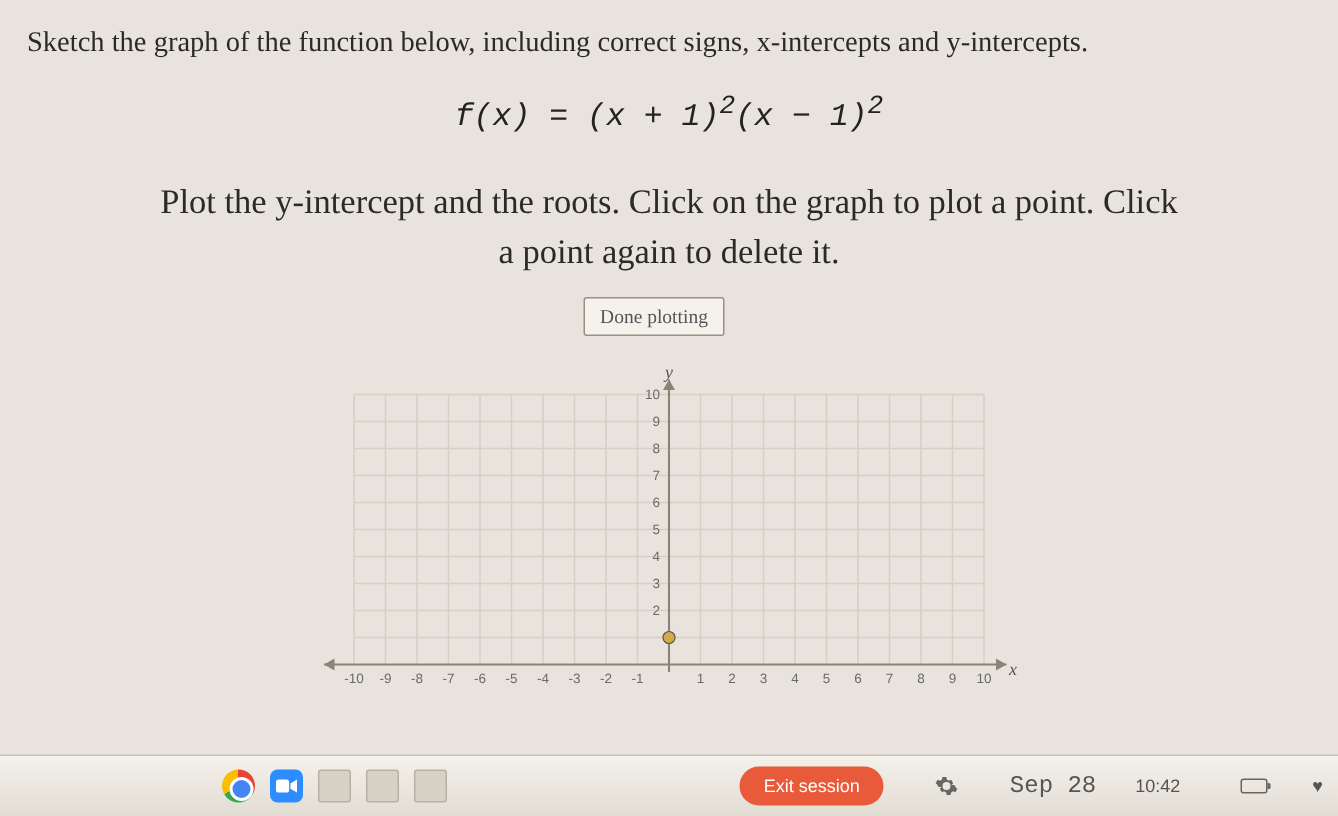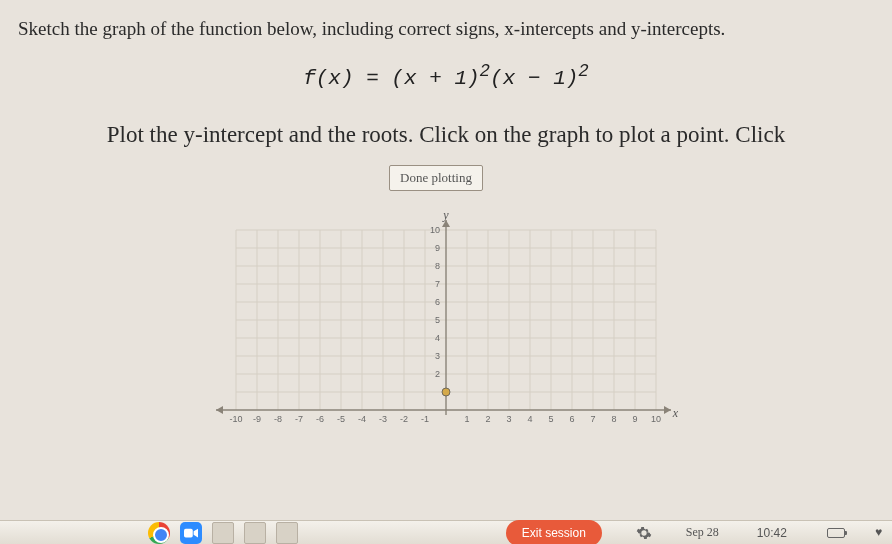--- a/index.html
+++ b/index.html
@@ -73,21 +73,21 @@
       top: 196px;
       font-size: 12px;
       font-style: italic;
       color: #555;
     }
     .taskbar {
       position: absolute;
       bottom: 0;
       left: 0;
       right: 0;
-      height: 24px;
+      height: 41px;
       background: linear-gradient(#f4f1eb, #e2ddd3);
       border-top: 1px solid #c9c2b5;
       display: flex;
       align-items: center;
       padding: 0 8px;
       gap: 24px;
     }
     .tb-left { display: flex; align-items: center; gap: 10px; margin-left: 140px;}
     .chrome-icon {
       width: 22px; height: 22px; border-radius: 50%;
@@ -110,21 +110,21 @@
     .exit-btn {
       background: #e85a3a;
       color: #fff;
       border: none;
       padding: 6px 16px;
       border-radius: 14px;
       font-size: 12px;
       font-family: Arial, sans-serif;
     }
     .gear-icon { width:16px; height:16px; color:#666; margin: 0 10px; }
-    .date-txt { font-size: 12px; color: #555; font-family: Liberation Serif, serif; margin-right: 14px;}
+    .date-txt { font-size: 16px; color: #555; font-family: Liberation Mono, monospace; margin-right: 2px;}
     .time-txt { font-size: 12px; color: #555; font-family: Arial, sans-serif; margin-right: 16px;}
     .battery-icon { width: 18px; height: 10px; border: 1px solid #666; border-radius: 2px; position: relative; margin-right: 6px;}
     .battery-icon::after { content:""; position:absolute; right:-3px; top:2px; width:2px; height:4px; background:#666; border-radius:0 1px 1px 0;}
     .speaker-icon { color:#555; font-size:12px; margin-right:2px;}
     .tick-text { font-size: 9px; fill: #6a6a6a; font-family: Arial, sans-serif; }
     .grid-line { stroke: #d5cfc4; stroke-width: 1; }
     .axis-line { stroke: #8a8378; stroke-width: 1.4; }
     .origin-pt { fill: #d4a94a; stroke: #555; stroke-width: 0.8; }
   </style>
 </head>
@@ -132,20 +132,21 @@
 
 <div class="content">
   <div class="question-text">Sketch the graph of the function below, including correct signs, x-intercepts and y-intercepts.</div>
 
   <div class="equation">
     <span style="font-style:italic">f</span>(<span style="font-style:italic">x</span>) = (<span style="font-style:italic">x</span> + 1)<sup>2</sup>(<span style="font-style:italic">x</span> − 1)<sup>2</sup>
   </div>
 
   <div class="instruction">
     <span>Plot the y-intercept and the roots. Click on the graph to plot a point. Click</span><br>
+    <span>a point again to delete it.</span>
   </div>
 
   <div class="plot-area">
     <button class="done-btn">Done plotting</button>
 
     <div class="graph-wrap">
       <div class="axis-label-y">y</div>
       <div class="axis-label-x">x</div>
 
       <svg class="graph-svg" width="480" height="230">

